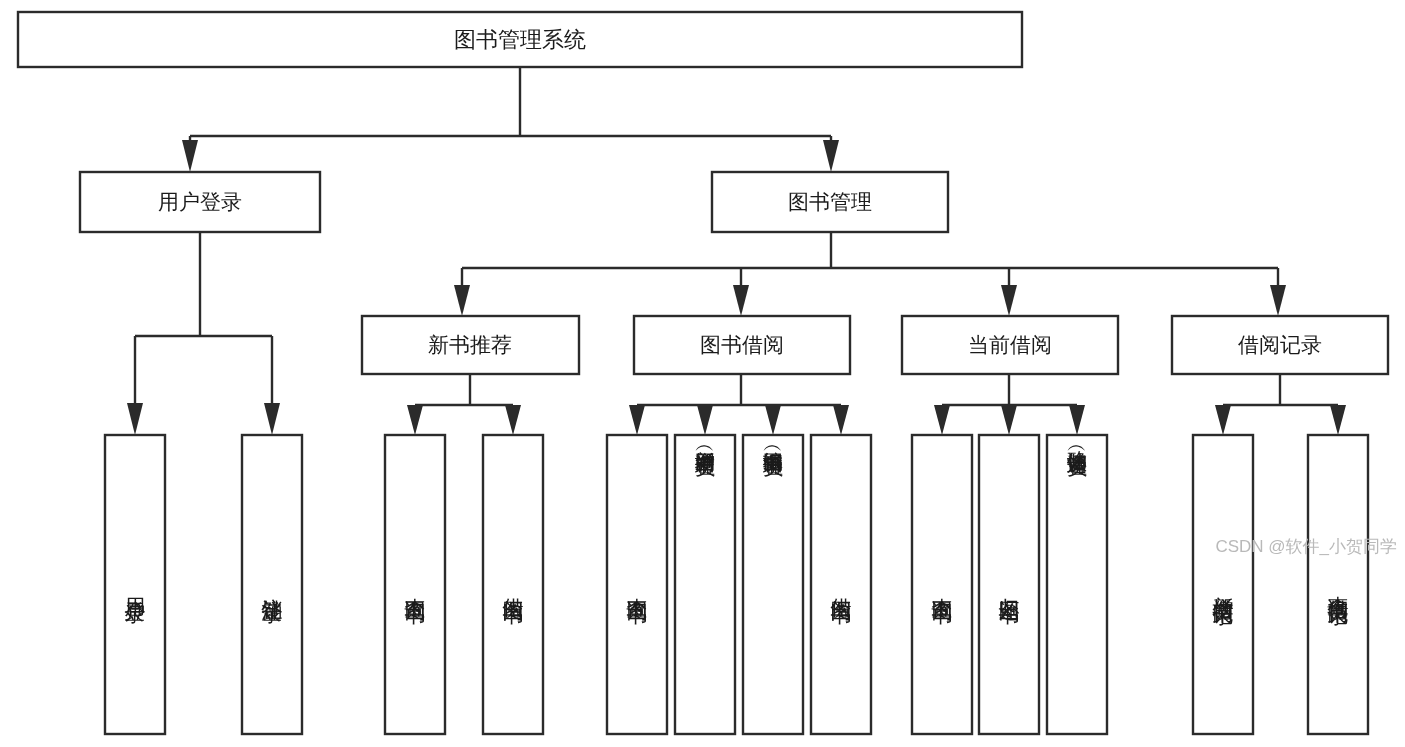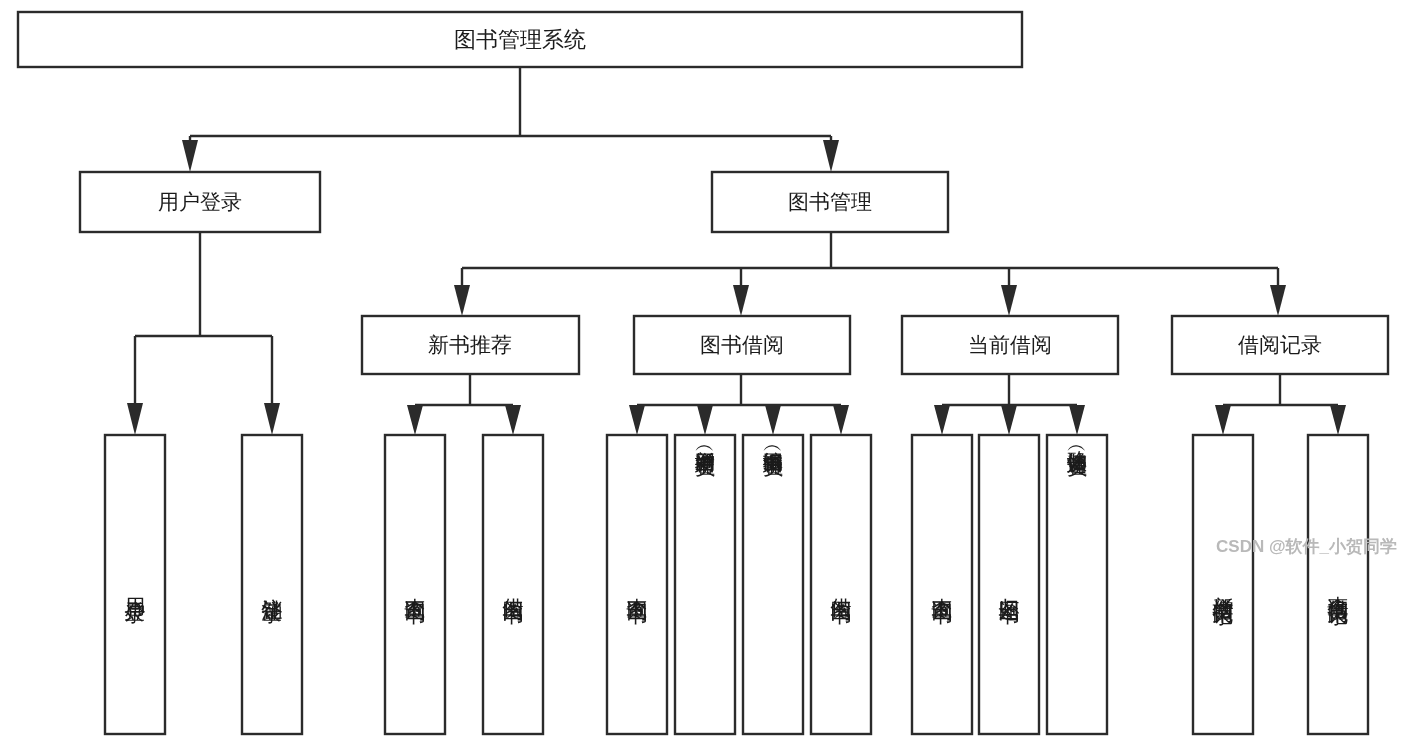--- a/index.html
+++ b/index.html
@@ -80,21 +80,20 @@
   }
   .watermark {
     position: absolute;
     right: 8px;
     bottom: 4px;
     font-family: "Liberation Sans", "DejaVu Sans", sans-serif;
     font-size: 17px;
     color: #b9b9b9;
     white-space: nowrap;
     pointer-events: none;
-    font-weight: bold;
   }
 </style>
 </head>
 <body>
 
 <div id="diagram-root">
 
   <svg class="diagram-canvas" viewBox="0 0 1405 747" xmlns="http://www.w3.org/2000/svg">
 
     <g>

